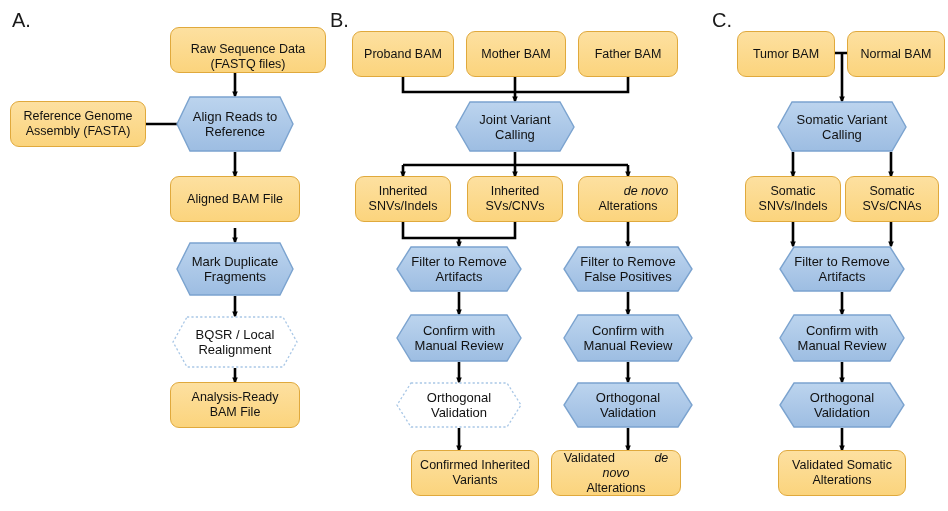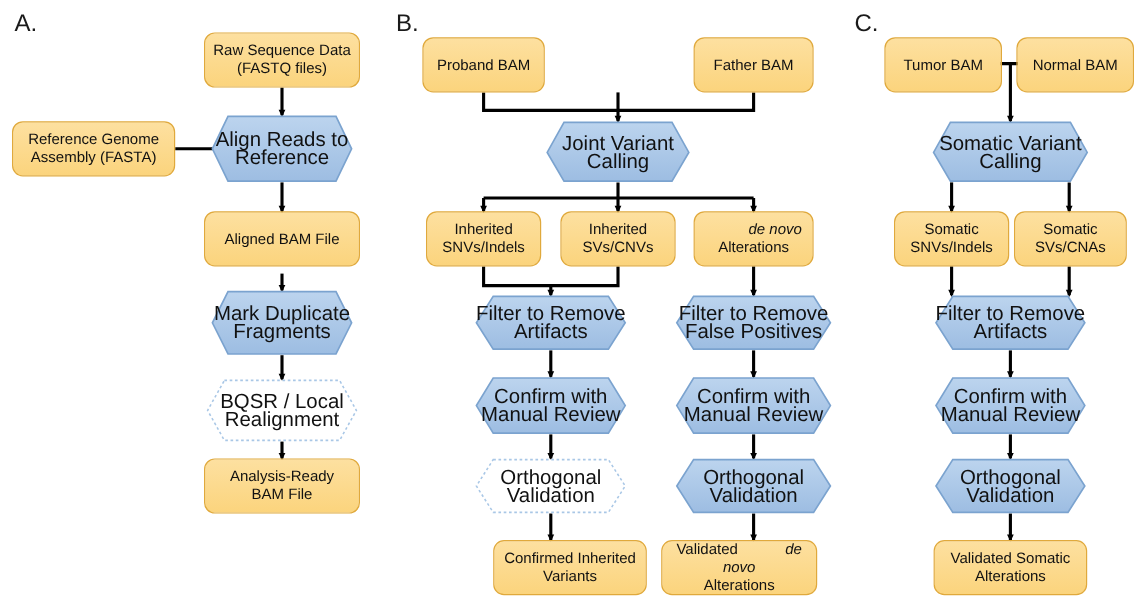--- a/index.html
+++ b/index.html
@@ -38,21 +38,21 @@
     border-radius:9px;
     background:linear-gradient(180deg,#fde0a0 0%,#fbd47d 100%);
     border:1px solid #e0a93c;
   }
   
   .hexwrap{position:absolute;}
   .hexwrap svg{position:absolute;left:0;top:0;overflow:visible;}
   .hexwrap .hextext{
     position:absolute;left:0;top:0;width:100%;height:100%;
     display:flex;align-items:center;justify-content:center;text-align:center;
-    font-size:17px;line-height:15px;color:#111111;
+    font-size:13px;line-height:15px;color:#111111;
     font-family:"Liberation Sans", sans-serif;
   }
 
   .ital{font-style:italic;margin-left:36px;}
 </style>
 </head>
 <body>
 
 <div id="canvas">
 
@@ -108,21 +108,21 @@
       <path d="M842,292 L842,314"></path>
       <path d="M842,362 L842,382"></path>
       <path d="M842,428 L842,450"></path>
     </g>
   </svg>
 
   <div class="panel-label" style="left:12px; top:10px;">A.</div>
   <div class="panel-label" style="left:330px; top:10px;">B.</div>
   <div class="panel-label" style="left:712px; top:10px;">C.</div>
 
-  <div class="node box" style="left:170px; top:27px; width:130px; height:46px;">
+  <div class="node box" style="left:170px; top:27px; width:156px; height:46px;align-items:flex-end;">
     <span class="lbl">Raw Sequence Data<br>(FASTQ files)</span>
   </div>
 
   <div class="node box" style="left:10px; top:101px; width:136px; height:46px;">
     <span class="lbl">Reference Genome<br>Assembly (FASTA)</span>
   </div>
 
   <div class="hexwrap" style="left:176px; top:96px; width:118px; height:56px;">
     <svg width="118" height="56" viewBox="0 0 118 56" preserveAspectRatio="none">
       <defs>
@@ -166,20 +166,23 @@
       </div>
   </div>
 
   <div class="node box" style="left:170px; top:382px; width:130px; height:46px;">
     <span class="lbl">Analysis-Ready<br>BAM File</span>
   </div>
 
   <div class="node box" style="left:352px; top:31px; width:102px; height:46px;">
     <span class="lbl">Proband BAM</span>
   </div>
+  <div class="node box" style="left:466px; top:31px; width:100px; height:46px;">
+    <span class="lbl">Mother BAM</span>
+  </div>
   <div class="node box" style="left:578px; top:31px; width:100px; height:46px;">
     <span class="lbl">Father BAM</span>
   </div>
 
   <div class="hexwrap" style="left:455px; top:101px; width:120px; height:51px;">
     <svg width="120" height="51" viewBox="0 0 120 51" preserveAspectRatio="none">
       <defs>
           <linearGradient id="gB1" x1="0" y1="0" x2="0" y2="1">
         <stop offset="0" stop-color="#bcd4ee"></stop>
             <stop offset="1" stop-color="#9dbde2"></stop>

